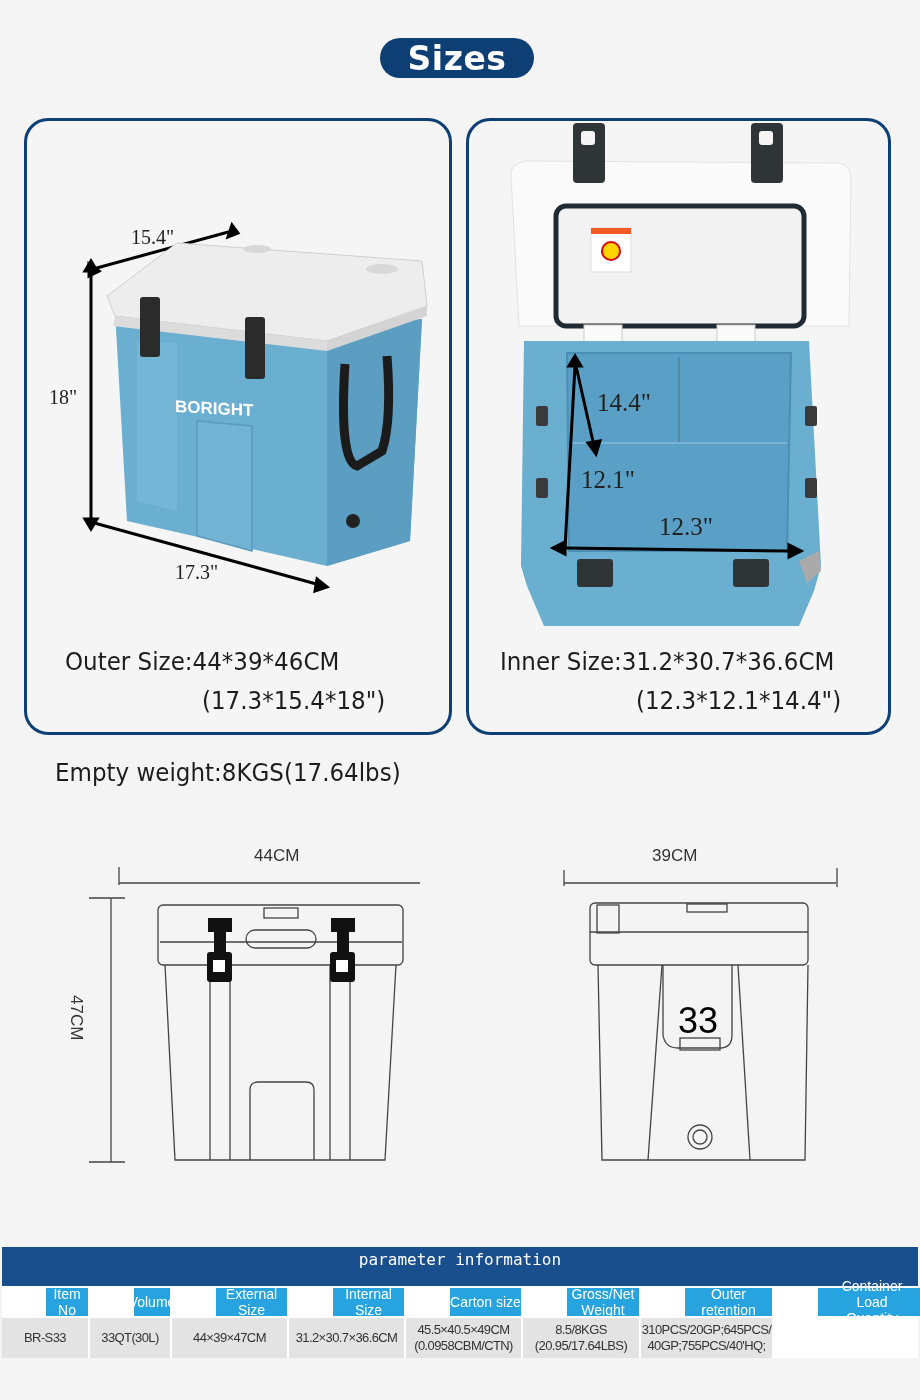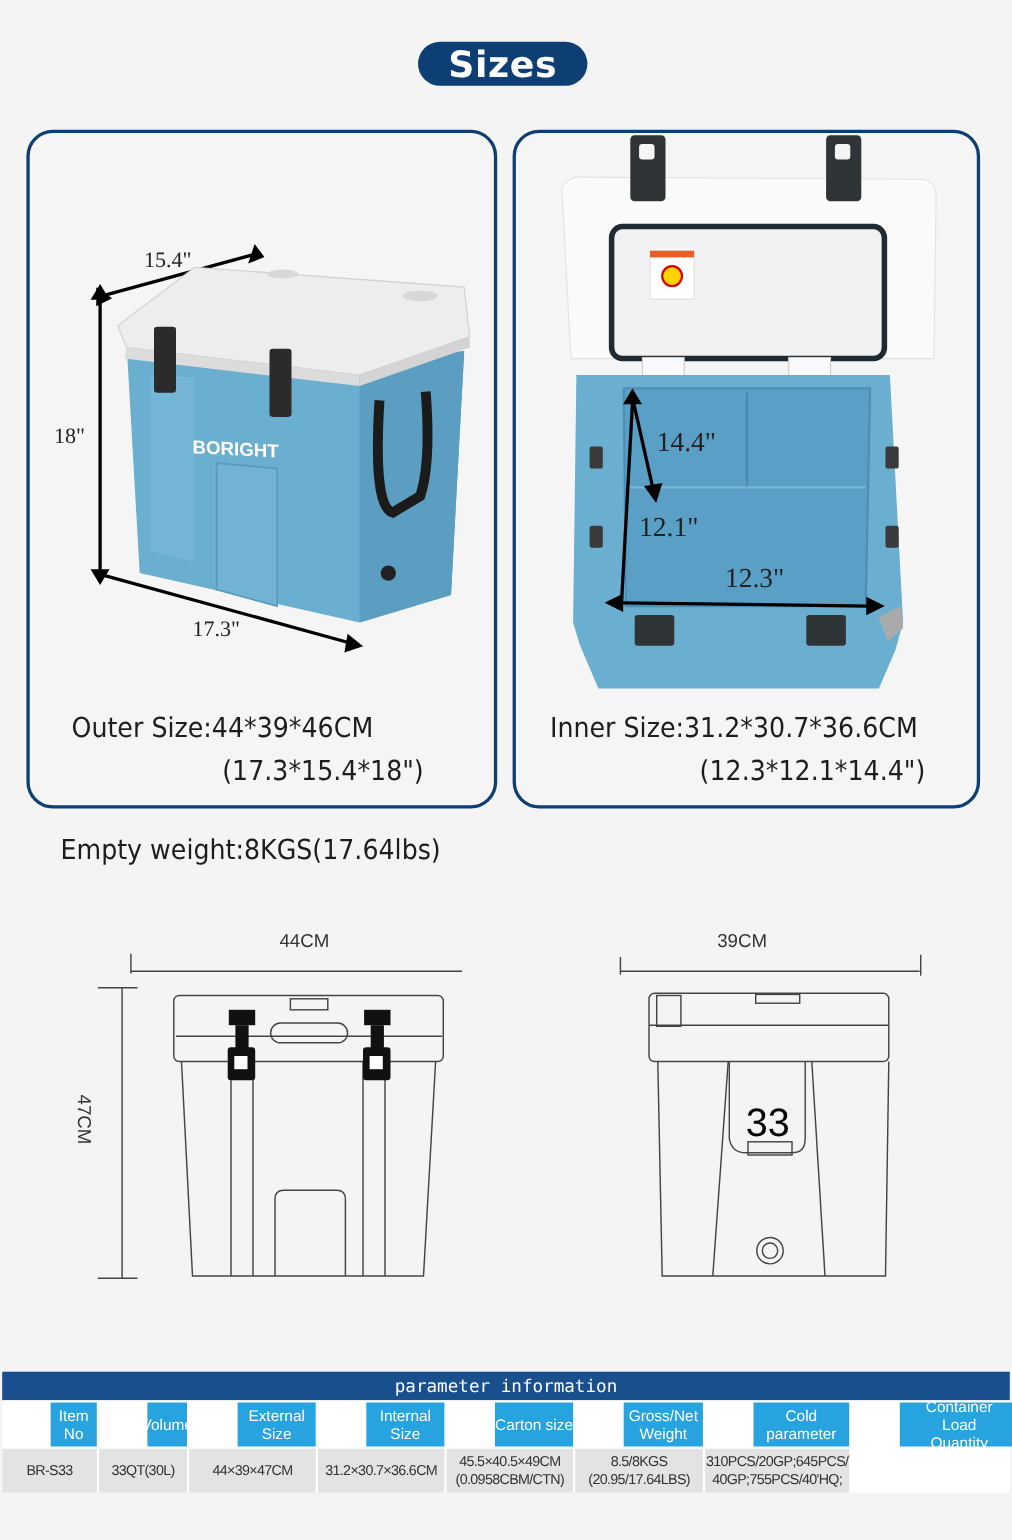--- a/index.html
+++ b/index.html
@@ -9,23 +9,23 @@
   .card.left { left: 24px; width: 428px; }
   .card.right { left: 466px; width: 425px; }
   .card svg { position: absolute; left: 0; top: 0; }
   .card-text { position: absolute; font-family: "DejaVu Sans", sans-serif; font-size: 25px; color: #1d1d1d; transform: scaleX(0.92); transform-origin: left; white-space: nowrap; }
   .dim-label { position: absolute; font-family: "Liberation Serif", serif; font-size: 20px; color: #222; white-space: nowrap; }
   .dim-label.big { font-size: 25px; }
   .weight { position: absolute; left: 55px; top: 758px; font-family: "DejaVu Sans", sans-serif; font-size: 25px; color: #1d1d1d; transform: scaleX(0.92); transform-origin: left; white-space: nowrap; }
   .draw { position: absolute; }
   .draw-label { position: absolute; font-family: "Liberation Sans", sans-serif; font-size: 17px; color: #333; white-space: nowrap; }
   .table { position: absolute; left: 2px; top: 1247px; width: 916px; }
-  .table-title { height: 26px; background: #1a4f8e; color: #fff; text-align: center; font-family: "DejaVu Sans Mono", monospace; font-size: 16px; line-height: 26px; }
+  .table-title { height: 39px; background: #1a4f8e; color: #fff; text-align: center; font-family: "DejaVu Sans Mono", monospace; font-size: 16px; line-height: 26px; }
   .grid { display: grid; grid-template-columns: 86px 80px 115px 115px 115px 116px 131px 152px; gap: 2px; background: #fff; padding-top: 2px; }
-  .th { background: #27a3df; color: #fff; height: 40px; display: flex; align-items: center; justify-content: center; text-align: center; font-size: 14px; line-height: 16px; margin-left: 44px; }
+  .th { background: #27a3df; color: #fff; height: 28px; display: flex; align-items: center; justify-content: center; text-align: center; font-size: 14px; line-height: 16px; margin-left: 44px; }
   .td { background: #e3e3e3; color: #333; height: 40px; display: flex; align-items: center; justify-content: center; text-align: center; font-size: 13px; line-height: 16px; letter-spacing: -0.6px; white-space: nowrap; }
 </style>
 </head>
 <body>
 
 <div class="pill">
     <span>Sizes</span>
   </div>
 
 <div class="card left">
@@ -172,21 +172,21 @@
 
 <div class="table">
   <div class="table-title">parameter information</div>
   <div class="grid">
     <div class="th">Item No</div>
     <div class="th">Volume</div>
     <div class="th">External Size</div>
     <div class="th">Internal Size</div>
     <div class="th">Carton size</div>
     <div class="th" style="padding:0 36px;">Gross/Net Weight</div>
-    <div class="th">Cold parameter</div>
+    <div class="th">Outer retention</div>
     <div class="th" style="padding:0 20px;">Container Load Quantity</div>
 
     <div class="td">BR-S33</div>
     <div class="td">33QT(30L)</div>
     <div class="td">44×39×47CM</div>
     <div class="td">31.2×30.7×36.6CM</div>
     <div class="td" style="white-space:normal;padding:0 2px;">45.5×40.5×49CM (0.0958CBM/CTN)</div>
     <div class="td" style="white-space:normal;padding:0 2px;">8.5/8KGS (20.95/17.64LBS)</div>
     <div class="td" style="white-space:normal;padding:0 2px;">310PCS/20GP;645PCS/ 40GP;755PCS/40'HQ;</div>
   </div>

